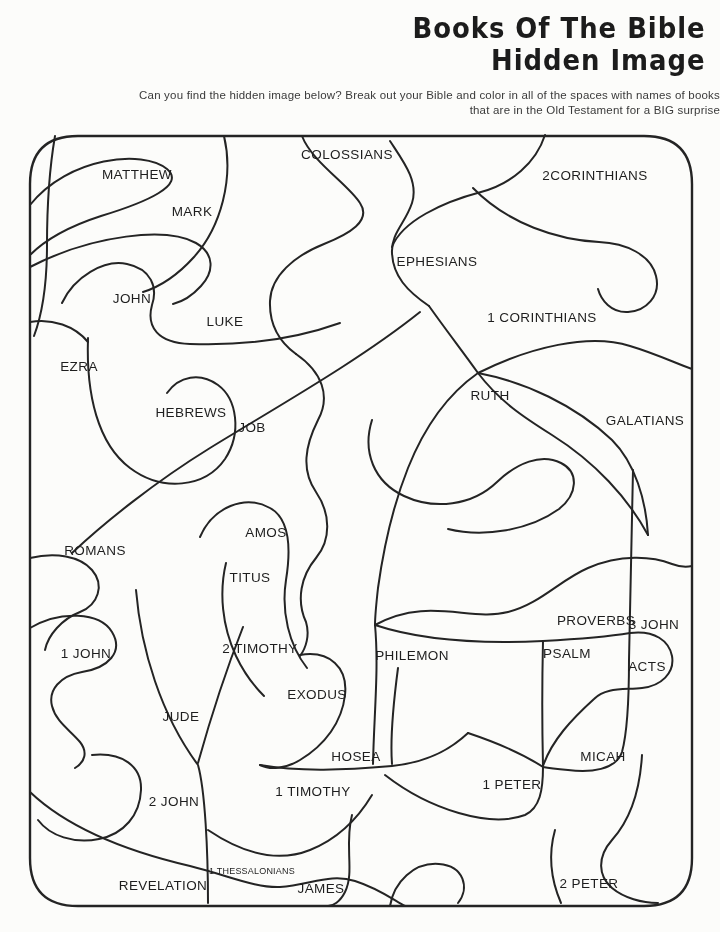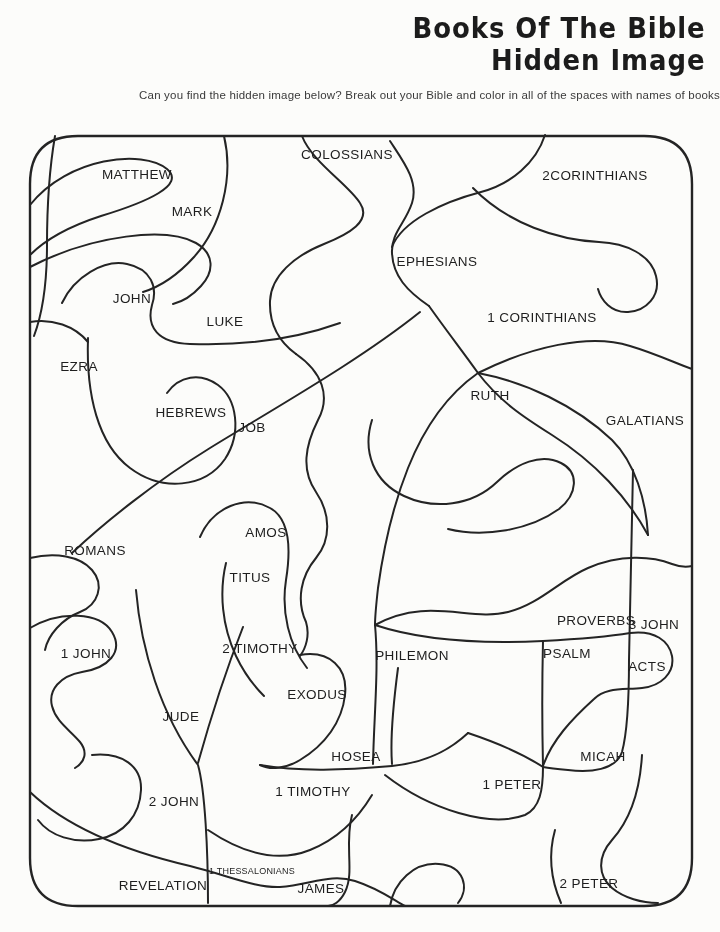--- a/index.html
+++ b/index.html
@@ -46,20 +46,21 @@
 </head>
 <body>
 
 <div class="header">
   <div class="title">
     <div>Books Of The Bible</div>
     <div>Hidden Image</div>
   </div>
   <div class="subtitle">
     <div>Can you find the hidden image below?  Break out your Bible and color in all of the spaces with names of books</div>
+    <div>that are in the Old Testament for a BIG surprise</div>
   </div>
 </div>
 
 <svg class="puzzle" width="720" height="932" viewBox="0 0 720 932">
   <g>
     <path class="border" d="M 78 136 L 644 136 Q 692 136 692 184 L 692 858 Q 692 906 644 906 L 78 906 Q 30 906 30 858 L 30 184 Q 30 136 78 136 Z"></path>
     <path d="M 30 205 C 68 157 143 149 167 169 C 186 185 147 202 101 216 C 67 227 44 241 30 255"></path>
     <path d="M 224 136 C 234 178 221 227 194 257 C 175 278 156 288 143 292"></path>
     <path d="M 30 267 C 94 234 167 227 196 243 C 215 254 214 272 201 286 C 191 297 181 302 173 304"></path>
     <path d="M 62 303 C 74 277 104 259 127 264 C 151 269 158 287 152 305 C 146 327 158 343 190 344 C 245 346 298 338 340 323"></path>

